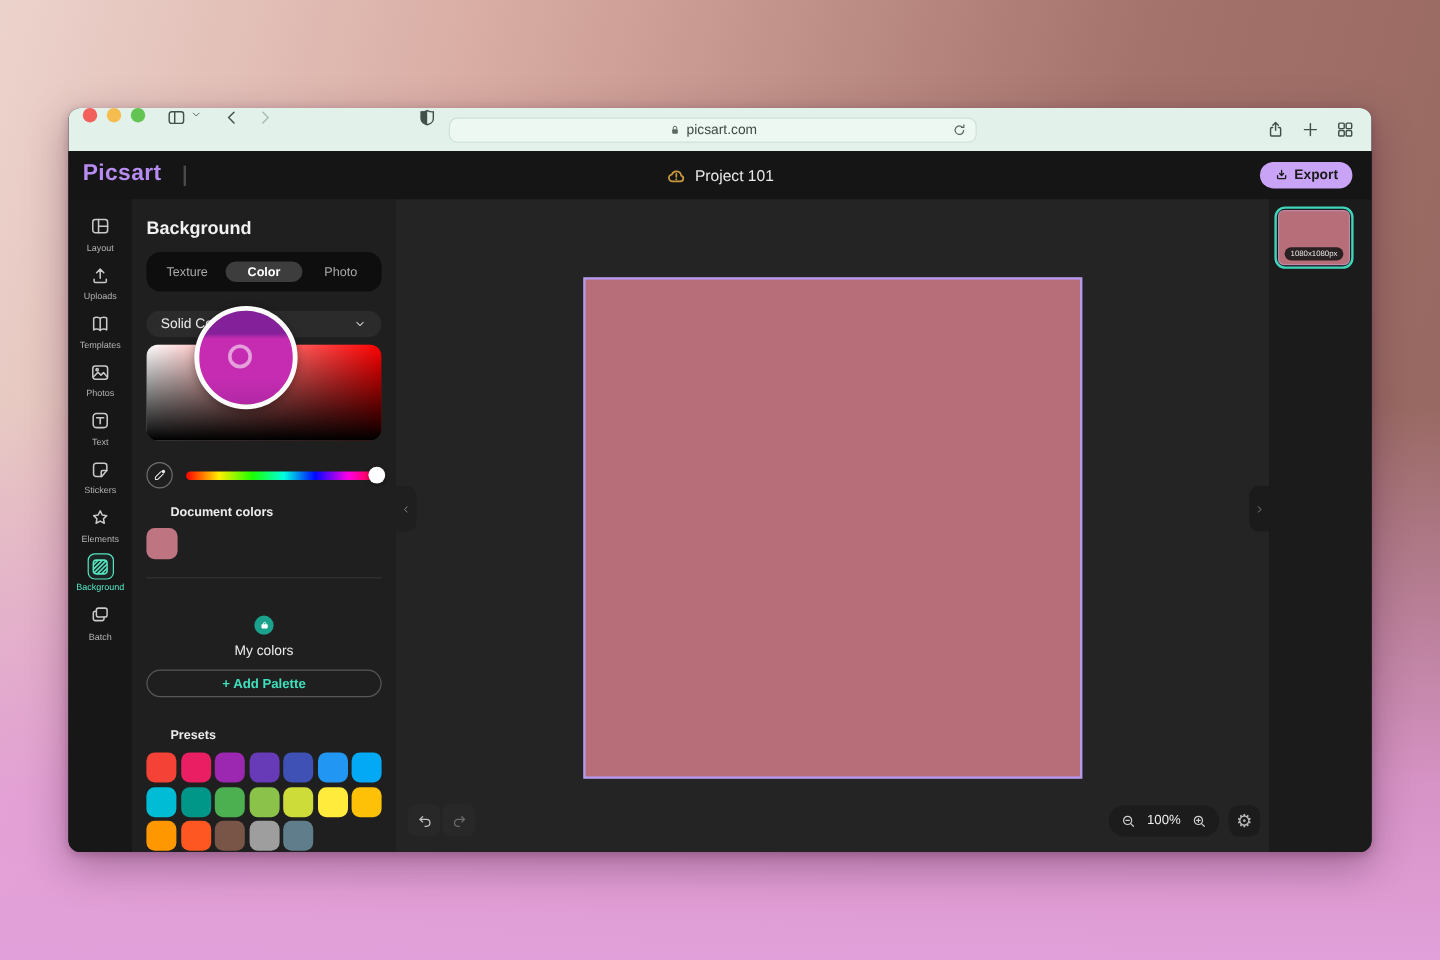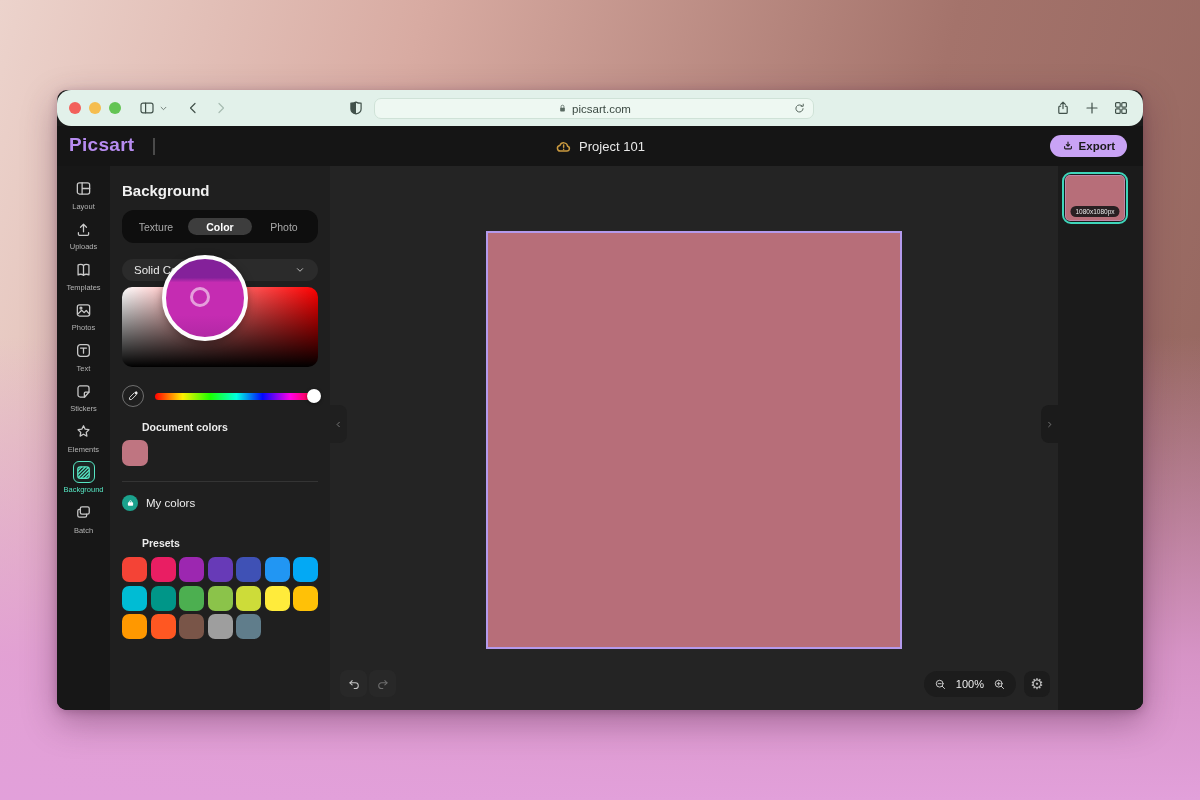--- a/index.html
+++ b/index.html
@@ -13,21 +13,21 @@
   }
   .window {
     position:absolute; left:57px; top:90px; width:1086px; height:620px;
     border-radius:10px; overflow:hidden;
     box-shadow: 0 12px 34px rgba(70,25,60,.38), 0 2px 8px rgba(70,25,60,.25);
     background:#1a1a1a;
   }
   
   .chrome {
     position:absolute; top:0; left:0; right:0; height:36px;
-    background:#e2f1ea; display:flex; align-items:center;border-radius:14px;
+    background:#e2f1ea; display:flex; align-items:flex-start;
   }
   .traffic { display:flex; gap:8px; margin-left:12px; }
   .light { width:12px; height:12px; border-radius:50%; }
   .light.red{ background:#f2605b; } .light.yellow{ background:#f5bd4f; } .light.green{ background:#63c454; }
   .tbi { display:inline-flex; align-items:center; justify-content:center; color:#41514a; }
   .tbi svg{ width:16px; height:16px; }
   .tbi.small svg{ width:11px; height:11px; }
   .tbi.disabled{ color:#a7bcb2; }
   .urlbar {
     position:absolute; left:317px; top:8px; width:440px; height:21px;
@@ -82,21 +82,21 @@
     background-image: repeating-conic-gradient(#4e4e4e 0% 25%, #272727 0% 50%); background-size:7.6px 7.6px; }
   .cur-swatch { width:23px; height:23px; border-radius:6px; border:2px solid #46d7bb; flex:none; cursor:pointer; }
   .field { flex:1; height:23px; background:#2b2b2b; border-radius:12px; display:flex; align-items:center; justify-content:space-between; padding:0 11px; font-size:10.5px; cursor:text; }
   .field .lab{ color:#8d8d8d; } .field .val{ color:#fff; display:flex; align-items:center; }
   .caret{ display:inline-block; width:1px; height:11px; background:#fff; margin-left:1px; }
   .rgb-row { margin-top:5px; }
   .sec-label { margin-top:14px; font-size:10.5px; font-weight:700; color:#ececec;margin-left:20px; }
   .doc-swatches { margin-top:7px; display:flex; gap:5px; }
   .doc-swatch { width:26px; height:26px; border-radius:7px; cursor:pointer; }
   .divider { margin-top:15px; height:1px; background:#343434; }
-  .mycolors { margin-top:13px; display:flex; align-items:center; gap:8px; cursor:pointer; }
+  .mycolors { margin-top:31px; display:flex; align-items:center; gap:8px; cursor:pointer;flex-direction:column; }
   .mc-ic { width:16px; height:16px; border-radius:50%; background:#1ba28d; display:flex; align-items:center; justify-content:center; }
   .mc-ic svg{ width:11px; height:11px; }
   .mycolors span.t { font-size:11.5px; color:#ececec; }
   .add-palette { margin-top:9px; height:23px; border:1px solid #585858; border-radius:14px; display:flex; align-items:center; justify-content:center; font-size:11px; font-weight:700; cursor:pointer; }
   .presets-label { margin-top:26px; }
   .presets-grid { margin-top:8px; display:grid; grid-template-columns:repeat(7,1fr); gap:3.5px; }
   .preset { width:100%; aspect-ratio:1/1; border-radius:7px; cursor:pointer; }
   
   .canvas-area { position:absolute; top:40px; left:273px; right:85px; bottom:0; background:#242424; }
   .artboard { position:absolute; left:158px; top:67px; width:412px; height:414px; box-shadow:0 0 0 2px #b49aec; }
@@ -337,20 +337,21 @@
       <div class="divider"></div>
       <div class="mycolors">
         <span class="mc-ic">
             <svg viewBox="0 0 16 16">
               <rect x="4.2" y="6.2" width="7.6" height="5" rx="1" fill="#ffffff" stroke="none"></rect>
               <path d="M6.6 6.2v-.9a1.4 1.4 0 0 1 2.8 0v.9" stroke="#ffffff"></path>
             </svg>
           </span>
         <span class="t">My colors</span>
       </div>
+      <div class="add-palette" style="color: rgb(63, 224, 189);">+ Add Palette</div>
       <div class="sec-label presets-label">Presets</div>
       <div class="presets-grid">
           <div class="preset" style="background: rgb(244, 67, 54);"></div>
           <div class="preset" style="background: rgb(233, 30, 99);"></div>
           <div class="preset" style="background: rgb(156, 39, 176);"></div>
           <div class="preset" style="background: rgb(103, 58, 183);"></div>
           <div class="preset" style="background: rgb(63, 81, 181);"></div>
           <div class="preset" style="background: rgb(33, 150, 243);"></div>
           <div class="preset" style="background: rgb(3, 169, 244);"></div>
           <div class="preset" style="background: rgb(0, 188, 212);"></div>

